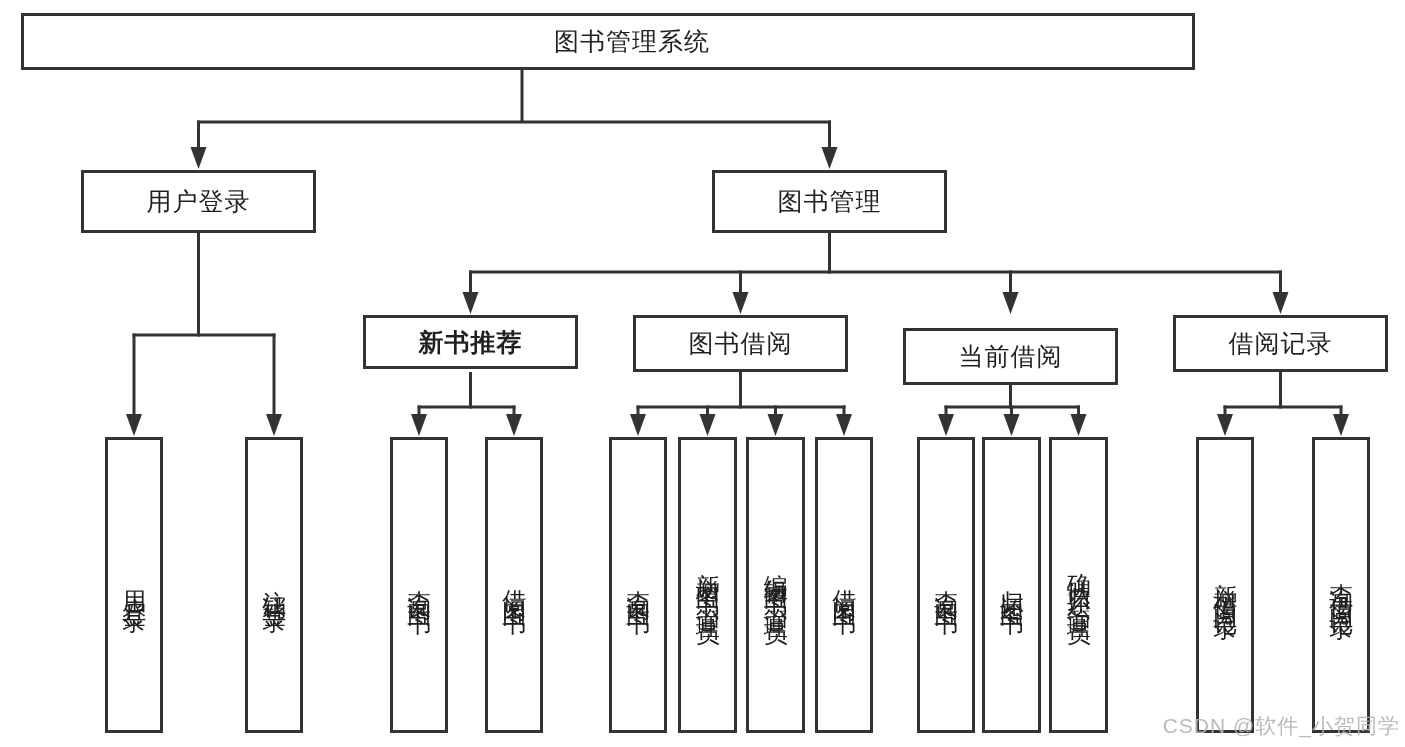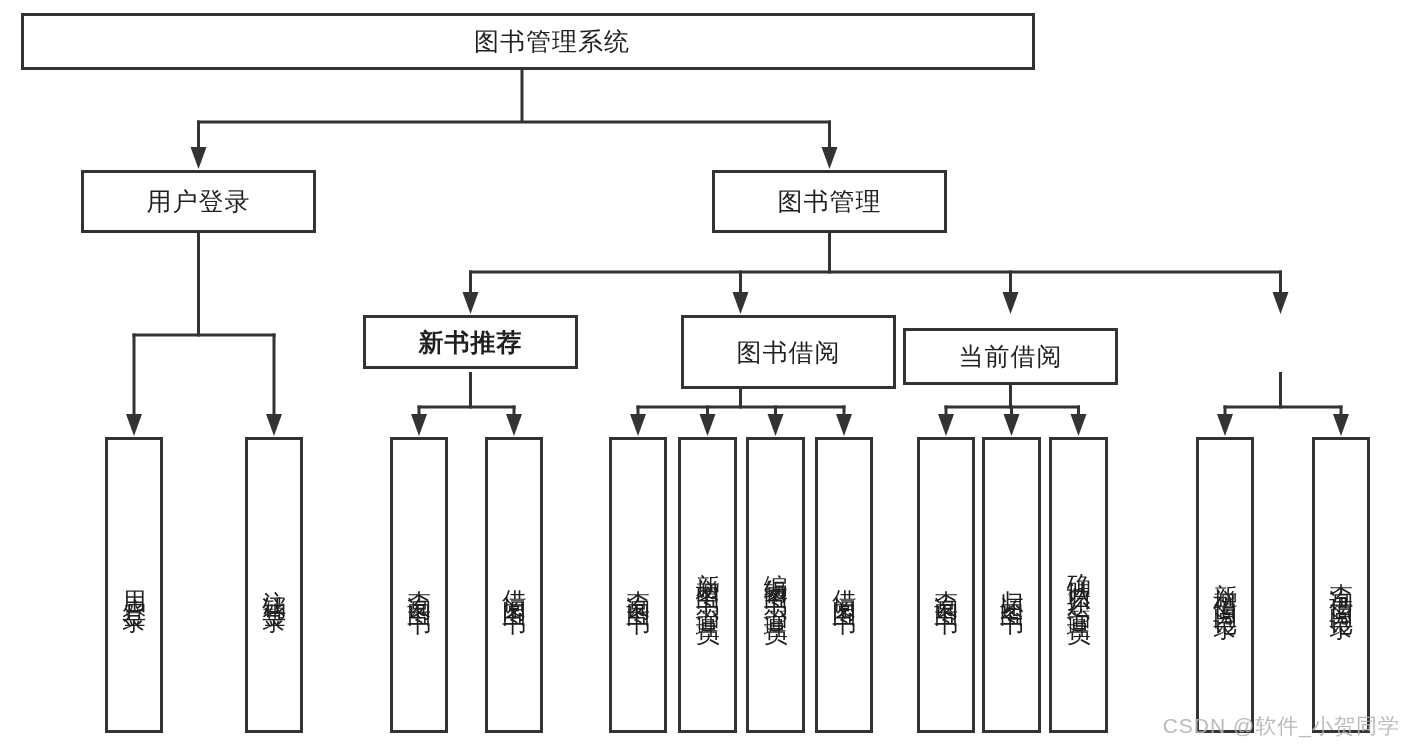--- a/index.html
+++ b/index.html
@@ -41,25 +41,25 @@
   }
   .v-label {
     writing-mode: vertical-rl;
     text-orientation: mixed;
     font-size: 24px;
     letter-spacing: 7px;
     line-height: 1.1;
     white-space: nowrap;
   }
   
-  .n-root          { left: 21px;   top: 13px;  width: 1014px; height: 57px; padding-left: 48px; }
+  .n-root          { left: 21px;   top: 13px;  width: 1174px; height: 57px; padding-left: 48px; }
   .n-user-login    { left: 81px;   top: 170px; width: 235px;  height: 63px; }
   .n-book-mgmt     { left: 712px;  top: 170px; width: 235px;  height: 63px; font-family: Liberation Serif, serif; }
   .n-newbook       { left: 363px;  top: 315px; width: 215px;  height: 54px; font-weight: bold; }
-  .n-bookborrow    { left: 633px;  top: 315px; width: 215px;  height: 74px; margin-left: 48px; }
+  .n-bookborrow    { left: 633px;  top: 315px; width: 215px;  height: 57px; }
   .n-currentborrow { left: 903px;  top: 315px; width: 215px;  height: 57px; margin-top: 13px; }
   .n-borrowrecord  { left: 1173px; top: 315px; width: 215px;  height: 57px; }
   .leaf            { top: 437px; height: 296px; width: 58px; }
   .l-login-1   { left: 105px; }
   .l-login-2   { left: 245px; }
   .l-nb-1      { left: 390px; }
   .l-nb-2      { left: 485px; }
   .l-bb-1      { left: 609px; }
   .l-bb-2      { left: 678px; width: 59px; }
   .l-bb-3      { left: 746px; width: 59px; }
@@ -175,20 +175,23 @@
 
   <div class="node n-newbook">
     <span class="h-label">新书推荐</span>
   </div>
   <div class="node n-bookborrow">
     <span class="h-label">图书借阅</span>
   </div>
   <div class="node n-currentborrow">
     <span class="h-label">当前借阅</span>
   </div>
+  <div class="node n-borrowrecord">
+    <span class="h-label">借阅记录</span>
+  </div>
 
   <div class="node leaf l-login-1">
     <span class="v-label">用户登录</span>
   </div>
   <div class="node leaf l-login-2">
     <span class="v-label">注销登录</span>
   </div>
 
   <div class="node leaf l-nb-1">
     <span class="v-label">查询图书</span>

